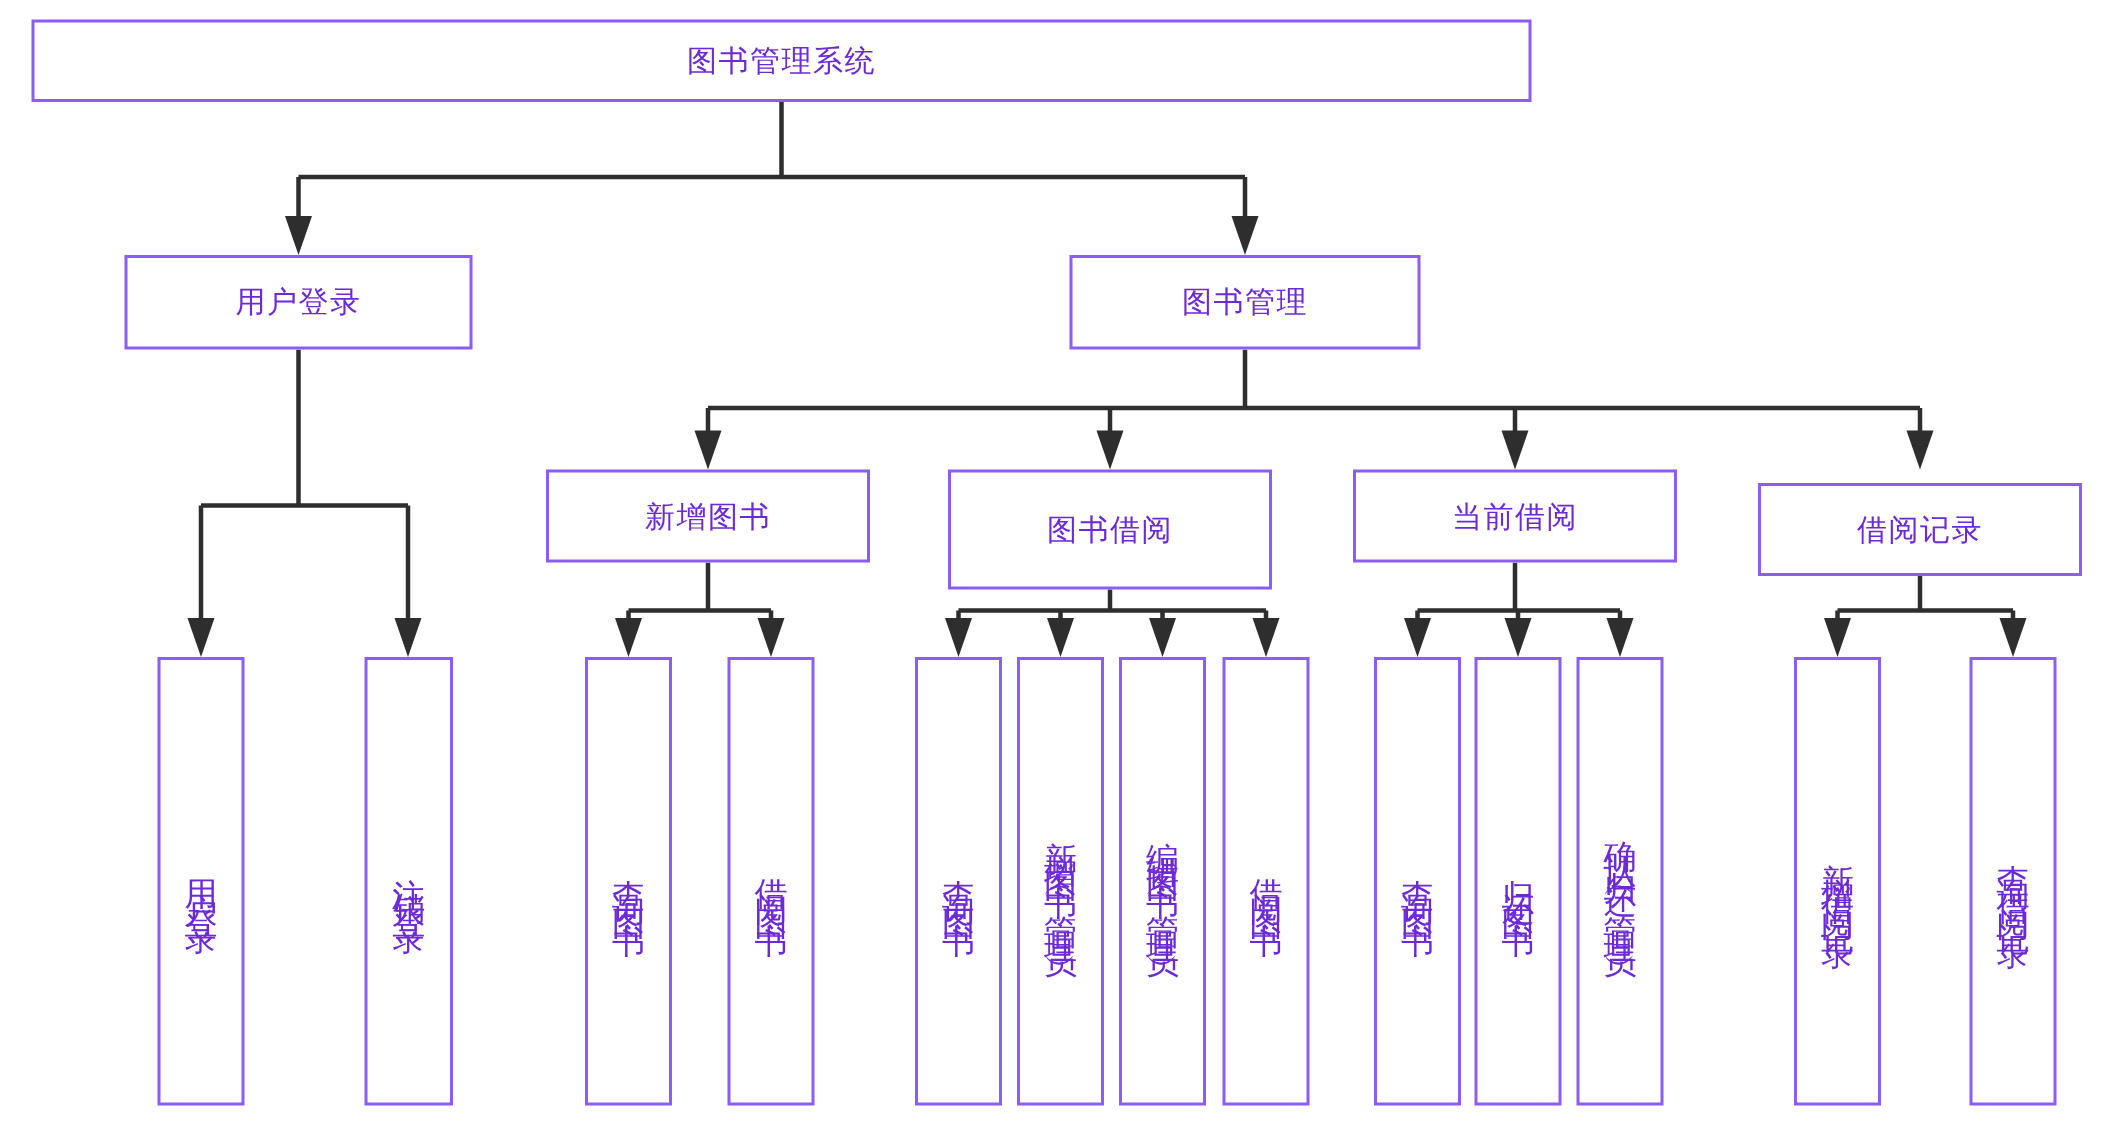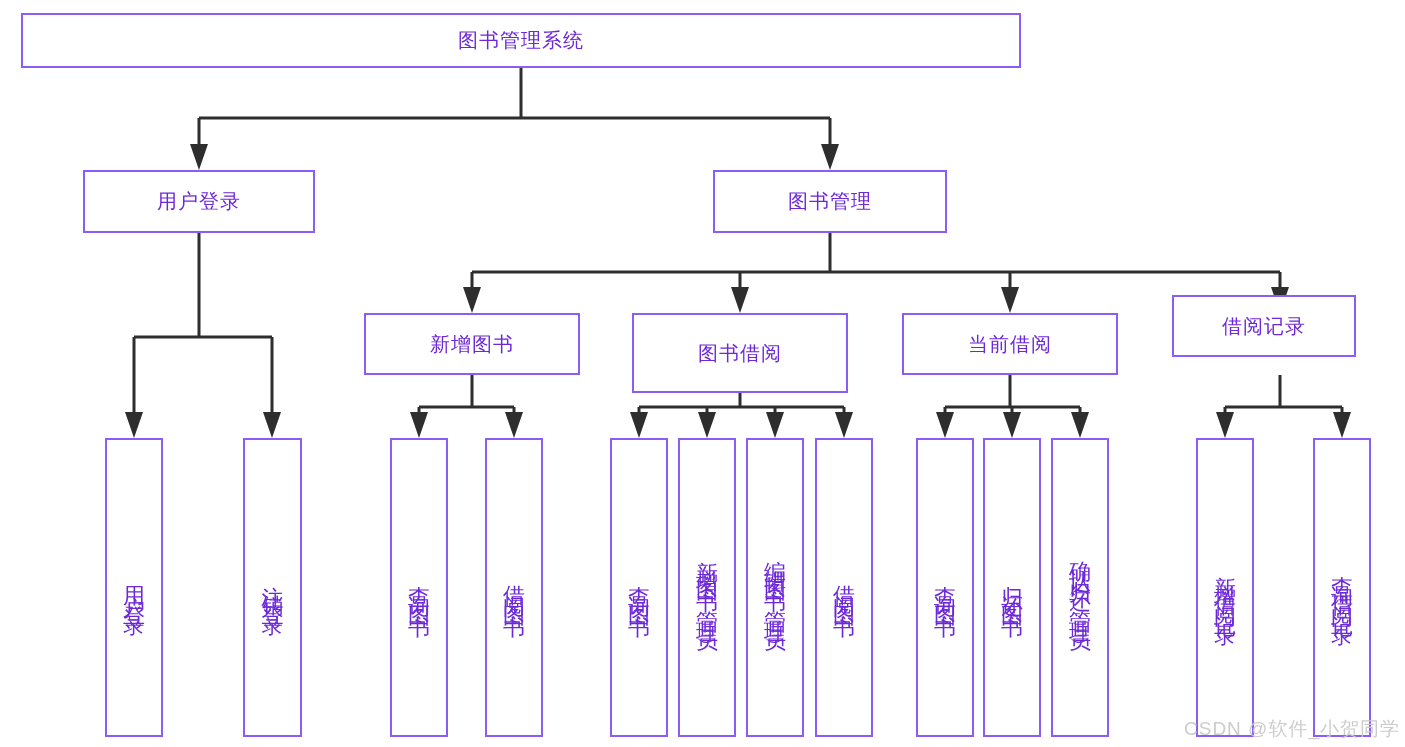--- a/index.html
+++ b/index.html
@@ -68,21 +68,21 @@
   </svg>
 
   <div class="box h" style="left:21px;top:13px;width:1000px;height:55px;">图书管理系统</div>
 
   <div class="box h" style="left:83px;top:170px;width:232px;height:63px;">用户登录</div>
   <div class="box h" style="left:713px;top:170px;width:234px;height:63px;">图书管理</div>
 
   <div class="box h" style="left:364px;top:313px;width:216px;height:62px;">新增图书</div>
   <div class="box h" style="left:632px;top:313px;width:216px;height:80px;">图书借阅</div>
   <div class="box h" style="left:902px;top:313px;width:216px;height:62px;">当前借阅</div>
-  <div class="box h" style="left:1172px;top:295px;width:184px;height:62px;">借阅记录</div>
+  <div class="box h" style="left:1172px;top:322px;width:216px;height:62px;">借阅记录</div>
 
   <div class="box v" style="left:105px;top:438px;width:58px;height:299px;">
     <span class="vtxt">用户登录</span>
   </div>
   <div class="box v" style="left:243px;top:438px;width:59px;height:299px;">
     <span class="vtxt">注销登录</span>
   </div>
 
   <div class="box v" style="left:390px;top:438px;width:58px;height:299px;">
     <span class="vtxt">查询图书</span>
@@ -114,15 +114,14 @@
     <span class="vtxt">确认归还（管理员）</span>
   </div>
 
   <div class="box v" style="left:1196px;top:438px;width:58px;height:299px;">
     <span class="vtxt">新增借阅记录</span>
   </div>
   <div class="box v" style="left:1313px;top:438px;width:58px;height:299px;">
     <span class="vtxt">查询借阅记录</span>
   </div>
 
-  <div class="watermark">CSDN @软件_小贺同学</div>
 
 </div>
 
 </body></html>

